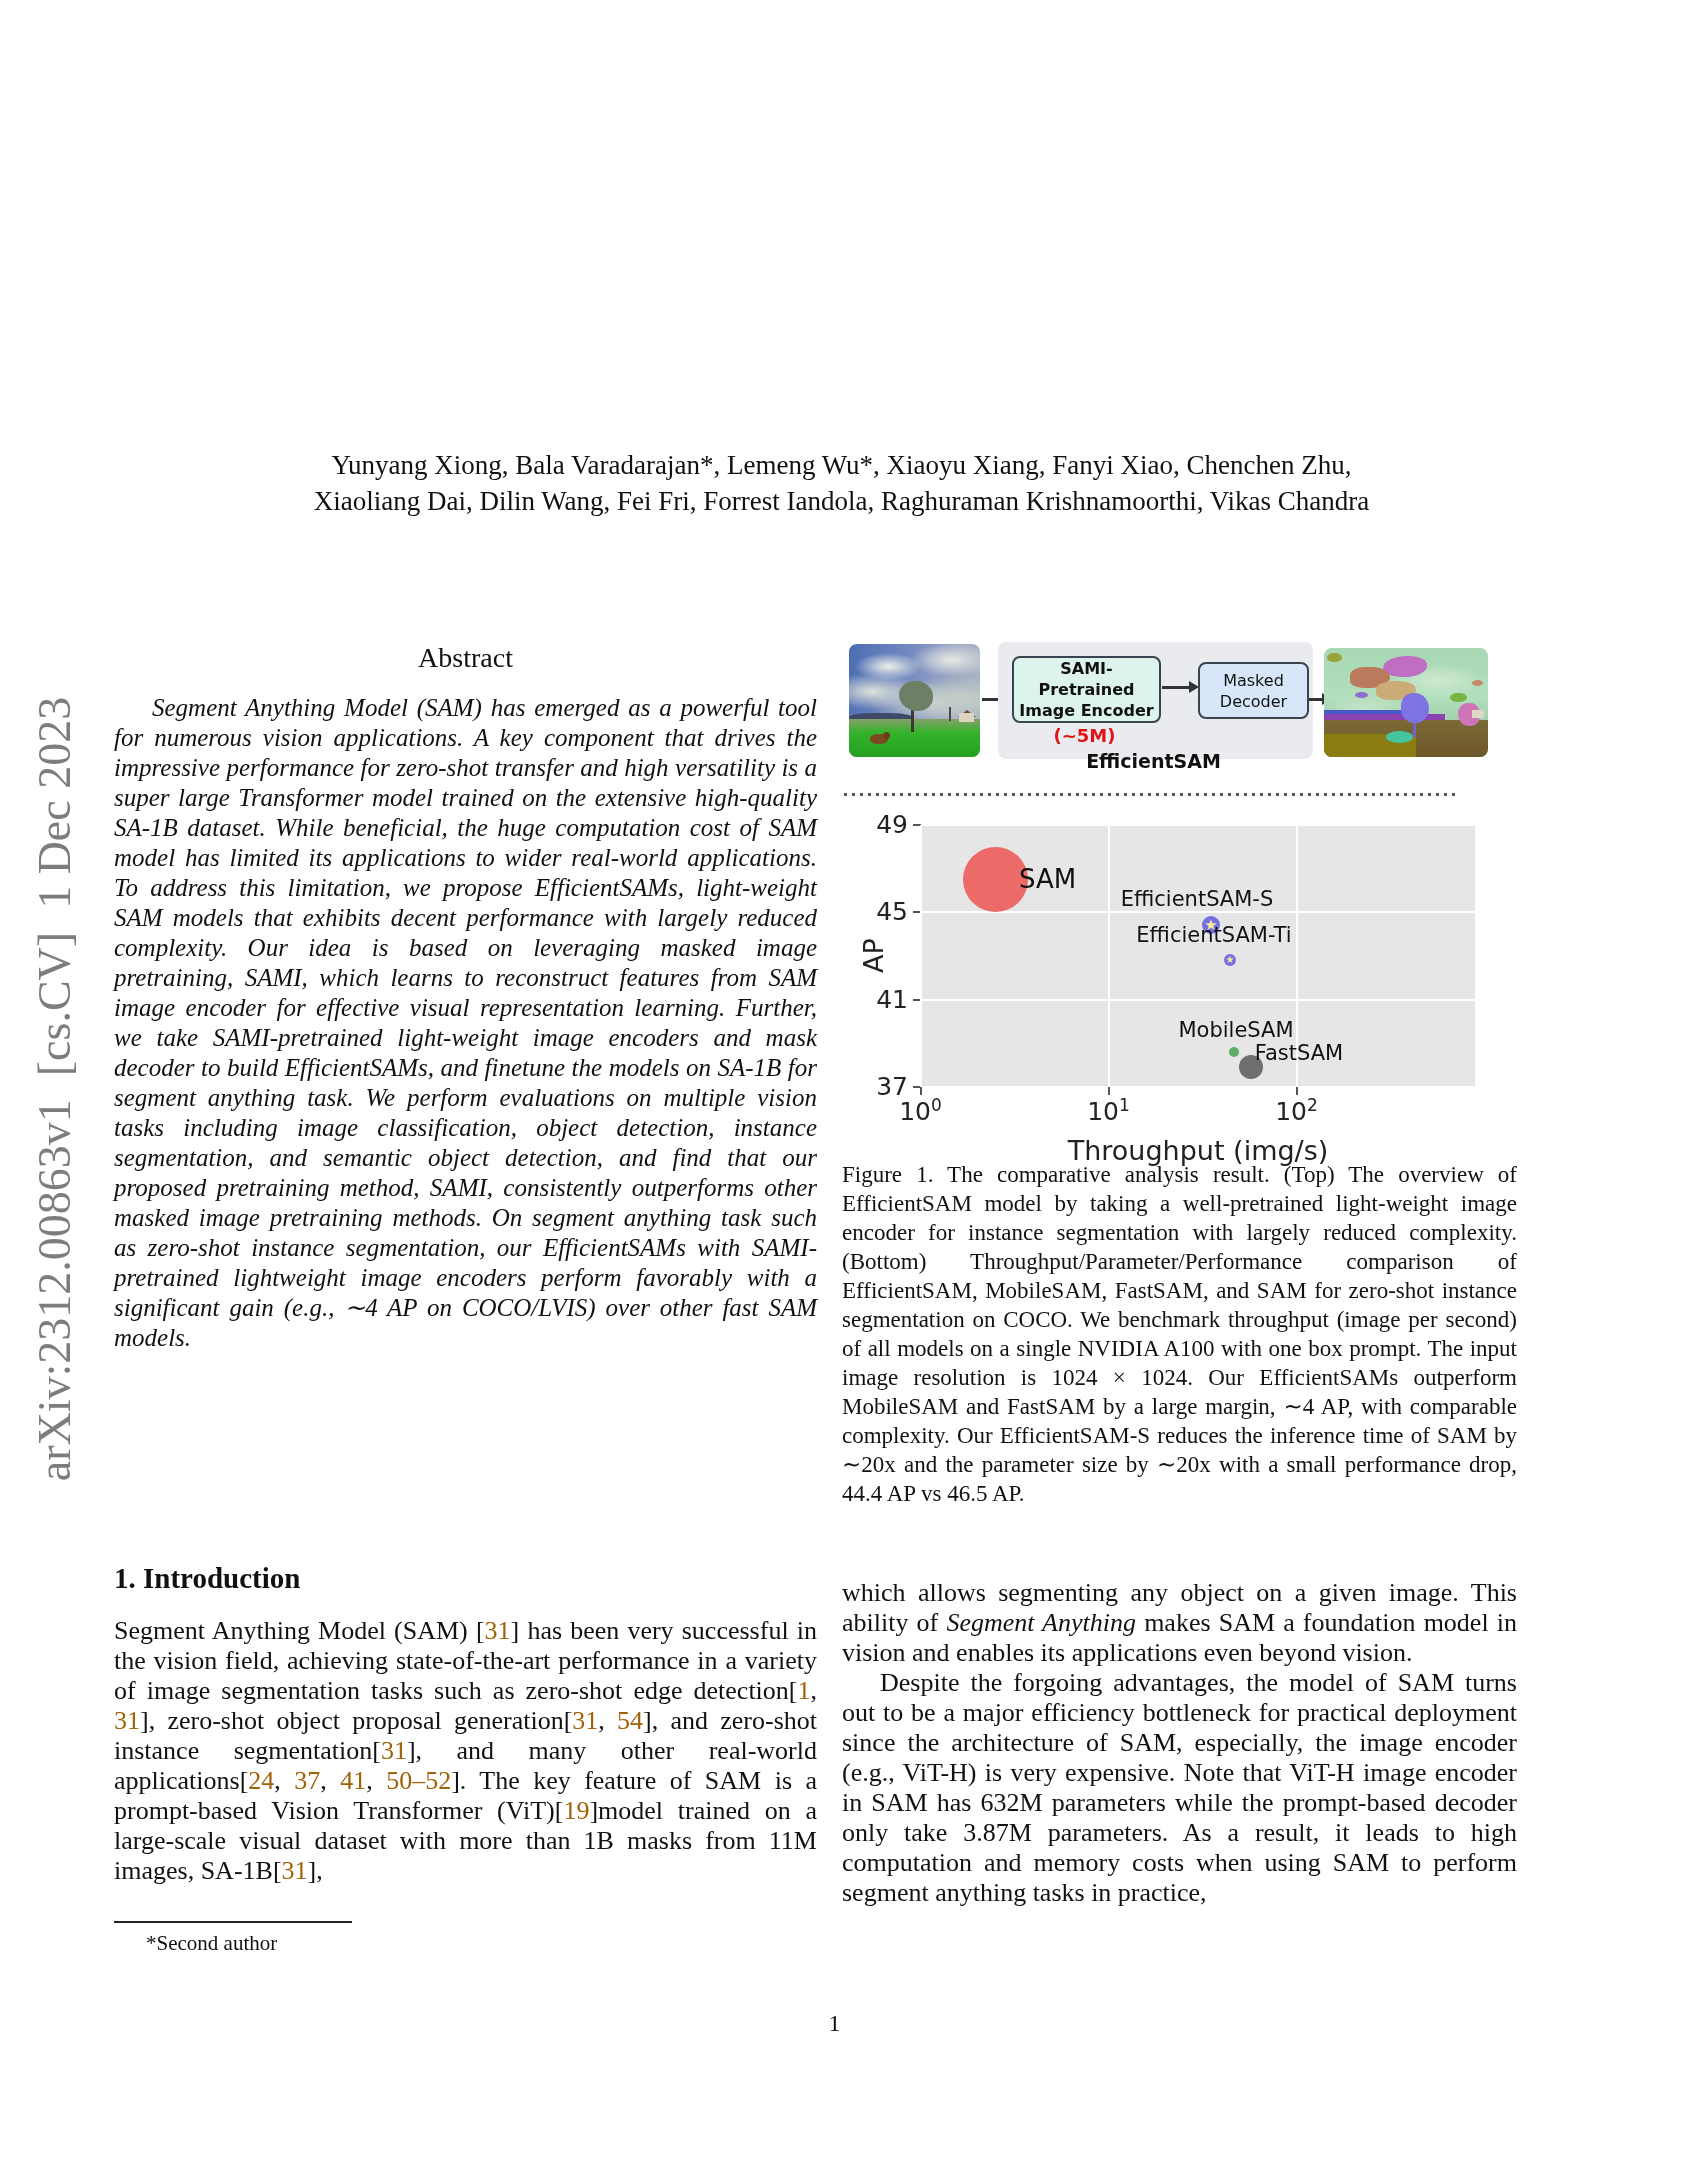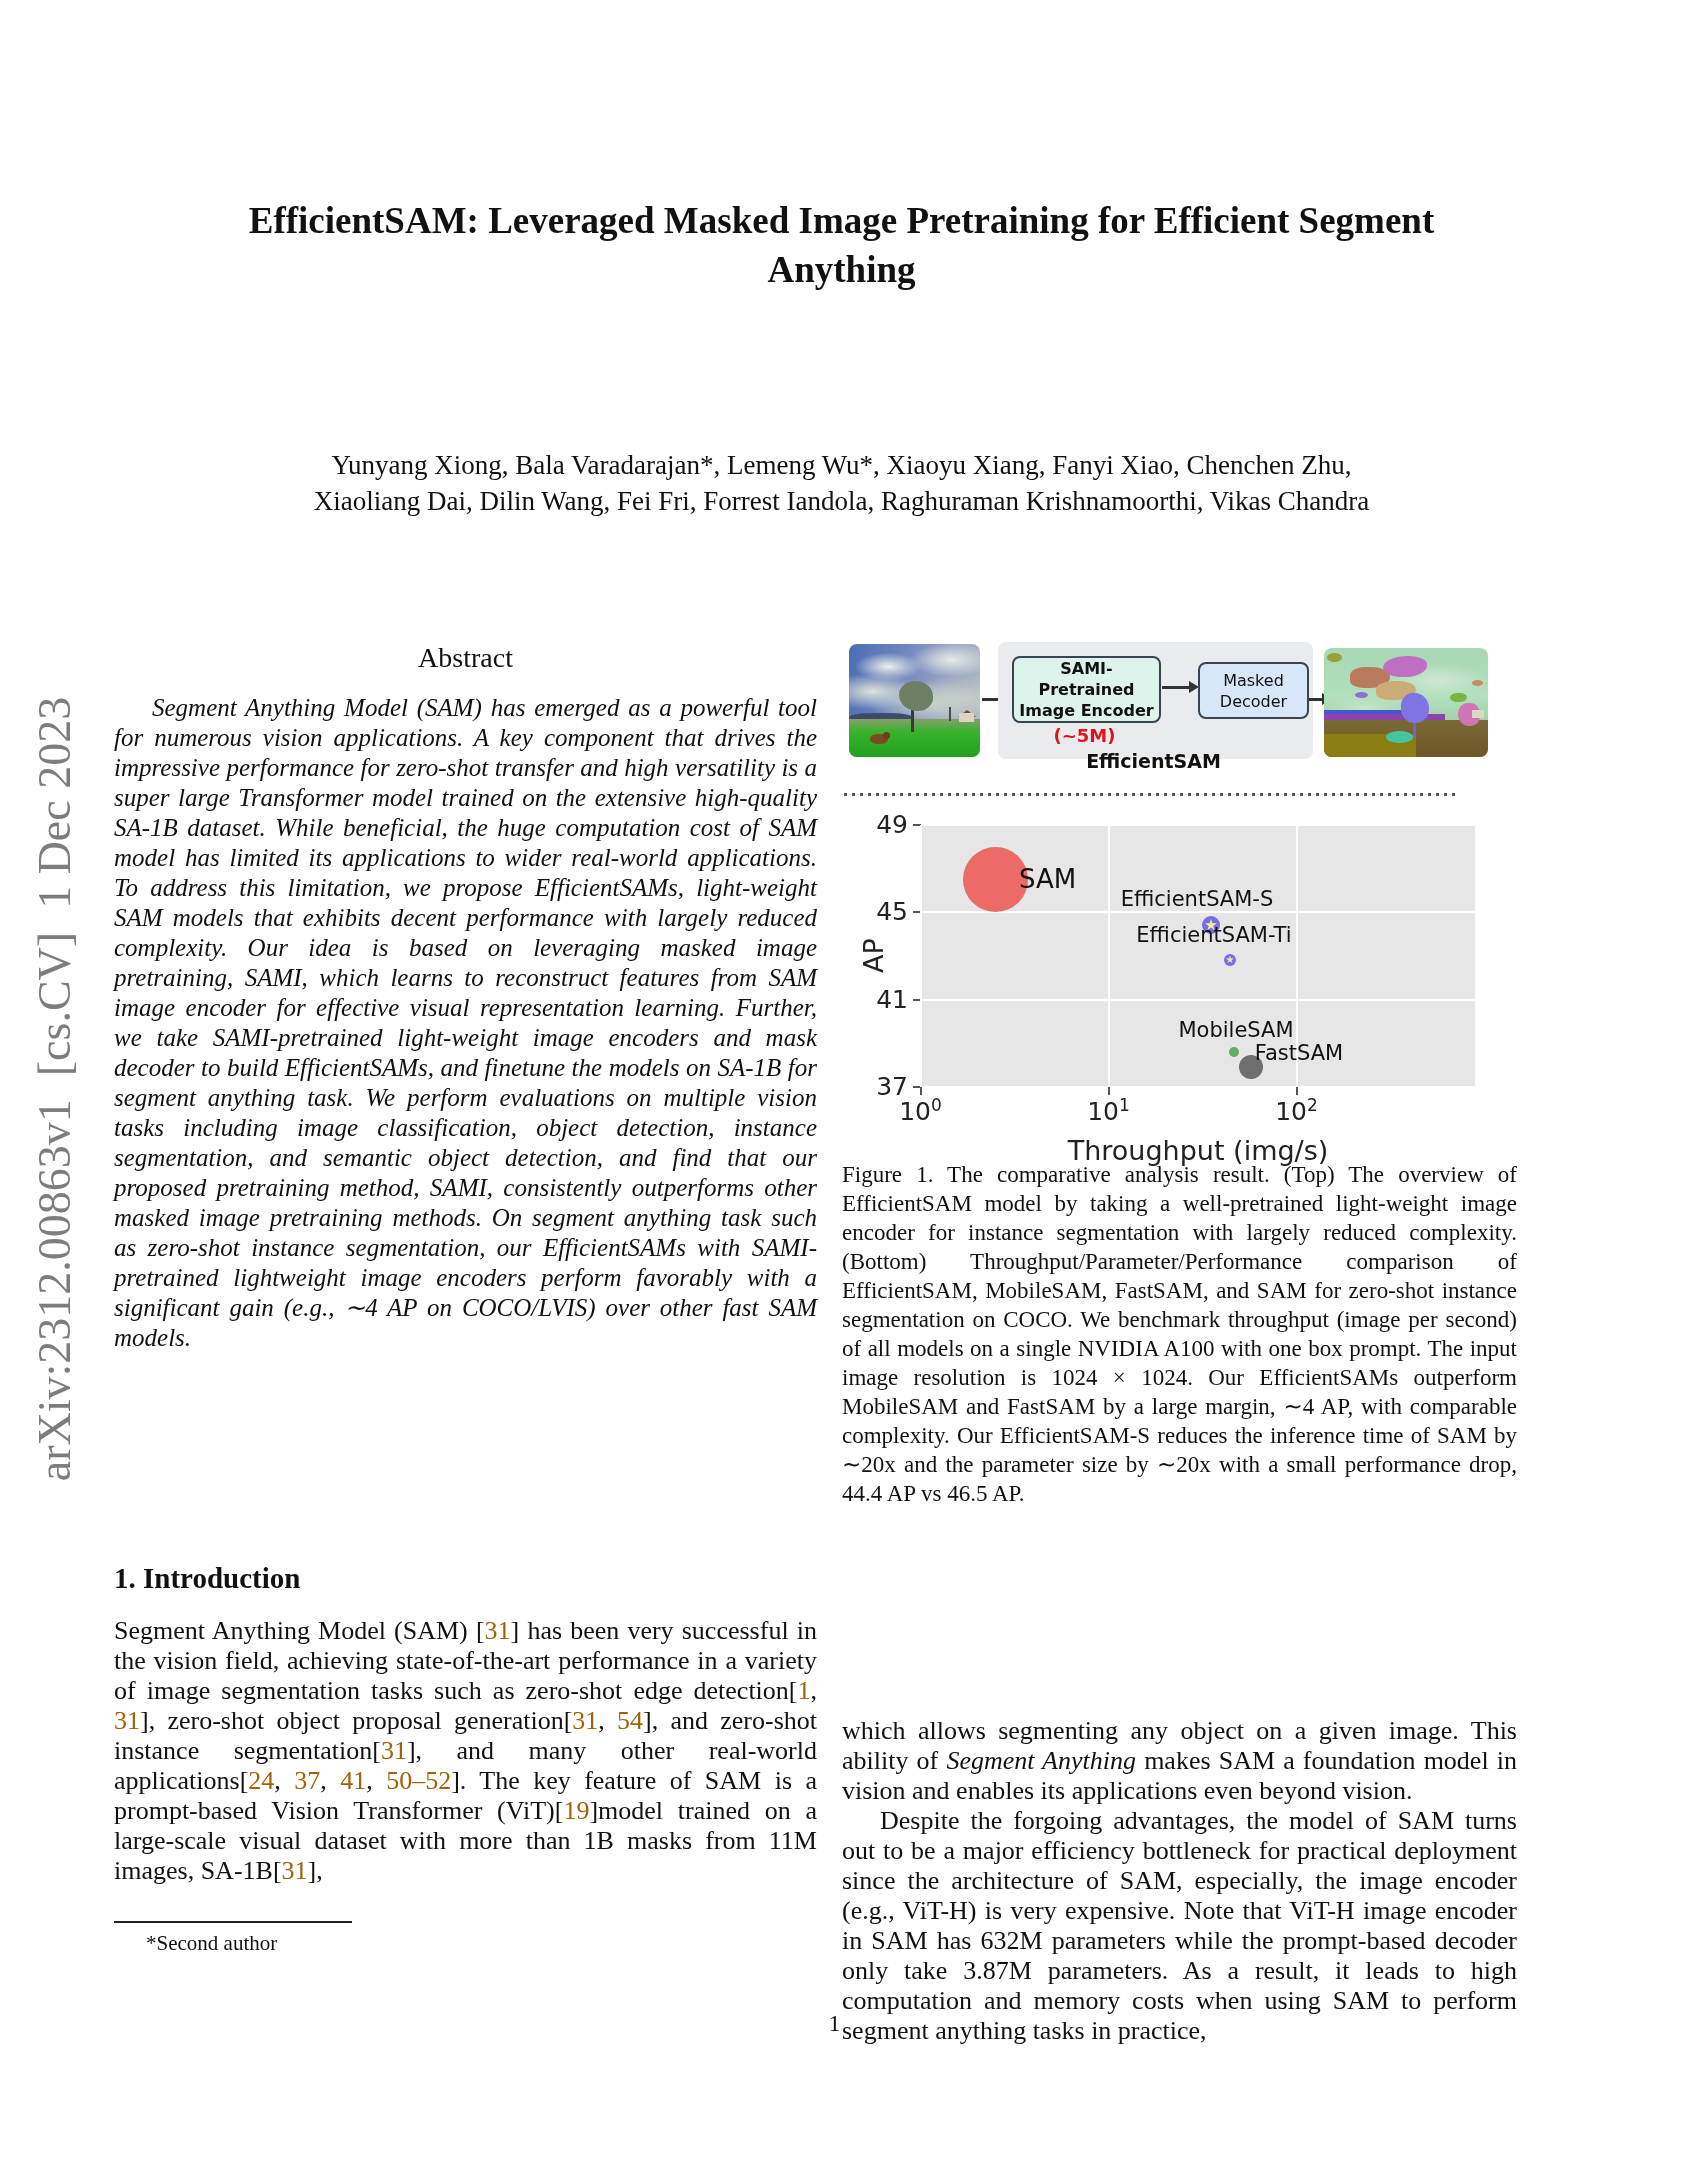--- a/index.html
+++ b/index.html
@@ -14,21 +14,21 @@
   #title{left:0;top:196px;width:1683px;text-align:center;font-weight:bold;font-size:37px;line-height:49px;}
   #authors{left:0;top:447px;width:1683px;text-align:center;font-size:27px;line-height:36px;}
   #abstract-heading{left:114px;top:642px;width:703px;text-align:center;font-weight:normal;font-size:28px;}
   #abstract-body{left:114px;top:693px;width:703px;font-size:25px;line-height:30px;font-style:italic;}
   #abstract-body .firstline{display:inline-block;width:38px;}
   #intro-heading{left:114px;top:1562px;width:703px;font-weight:bold;font-size:29px;}
   #intro-body{left:114px;top:1616px;width:703px;font-size:26px;line-height:30px;}
   #footnote-rule{left:114px;top:1921px;width:238px;height:2px;background:#222;}
   #footnote{left:146px;top:1931px;width:594px;font-size:21px;}
   #fig-caption{left:842px;top:1160px;width:675px;font-size:23px;line-height:29px;}
-  #rc-body{left:842px;top:1716px;width:675px;font-size:26px;line-height:30px;}
+  #rc-body{left:842px;top:1578px;width:675px;font-size:26px;line-height:30px;}
   #rc-body p{margin:0;}
   #rc-body p.indent{text-indent:38px;}
   #page-number{left:785px;top:2010px;width:99px;text-align:center;font-size:24px;}
 
   
   .photo{border-radius:8px;overflow:hidden;}
   #fig-input{left:849px;top:644px;width:131px;height:113px;}
   #fig-output{left:1324px;top:648px;width:164px;height:109px;}
   #fig-container{left:998px;top:642px;width:315px;height:117px;background:#e9ebee;border-radius:8px;}
   .miniblock{position:absolute;border:2px solid #3a4450;border-radius:8px;
@@ -92,24 +92,20 @@
   #fig-output .teal{left:38%;top:76%;width:16%;height:11%;background:#46c49e;border-radius:50%;}
   #fig-output .house{left:90%;top:57%;width:12px;height:8px;background:#ded6c6;}
 </style>
 </head>
 <body>
 
 <div id="page">
 
   <div id="watermark" class="abs">arXiv:2312.00863v1  [cs.CV]  1 Dec 2023</div>
 
-  <div id="title" class="abs">
-    <div>EfficientSAM: Leveraged Masked Image Pretraining for Efficient Segment</div>
-    <div>Anything</div>
-  </div>
 
   <div id="authors" class="abs">
     <div>Yunyang Xiong, Bala Varadarajan*, Lemeng Wu*, Xiaoyu Xiang, Fanyi Xiao, Chenchen Zhu,</div>
     <div>Xiaoliang Dai, Dilin Wang, Fei Fri, Forrest Iandola, Raghuraman Krishnamoorthi, Vikas Chandra</div>
   </div>
 
   <div id="abstract-heading" class="abs">Abstract</div>
   <div id="abstract-body" class="abs just"><span class="firstline"></span><span>Segment Anything Model (SAM) has emerged as a powerful tool for numerous vision applications. A key component that drives the impressive performance for zero-shot transfer and high versatility is a super large Transformer model trained on the extensive high-quality SA-1B dataset. While beneficial, the huge computation cost of SAM model has limited its applications to wider real-world applications. To address this limitation, we propose EfficientSAMs, light-weight SAM models that exhibits decent performance with largely reduced complexity. Our idea is based on leveraging masked image pretraining, SAMI, which learns to reconstruct features from SAM image encoder for effective visual representation learning. Further, we take SAMI-pretrained light-weight image encoders and mask decoder to build EfficientSAMs, and finetune the models on SA-1B for segment anything task. We perform evaluations on multiple vision tasks including image classification, object detection, instance segmentation, and semantic object detection, and find that our proposed pretraining method, SAMI, consistently outperforms other masked image pretraining methods. On segment anything task such as zero-shot instance segmentation, our EfficientSAMs with SAMI-pretrained lightweight image encoders perform favorably with a significant gain (e.g., ∼4 AP on COCO/LVIS) over other fast SAM models.</span></div>
 
   <div id="intro-heading" class="abs">1. Introduction</div>

